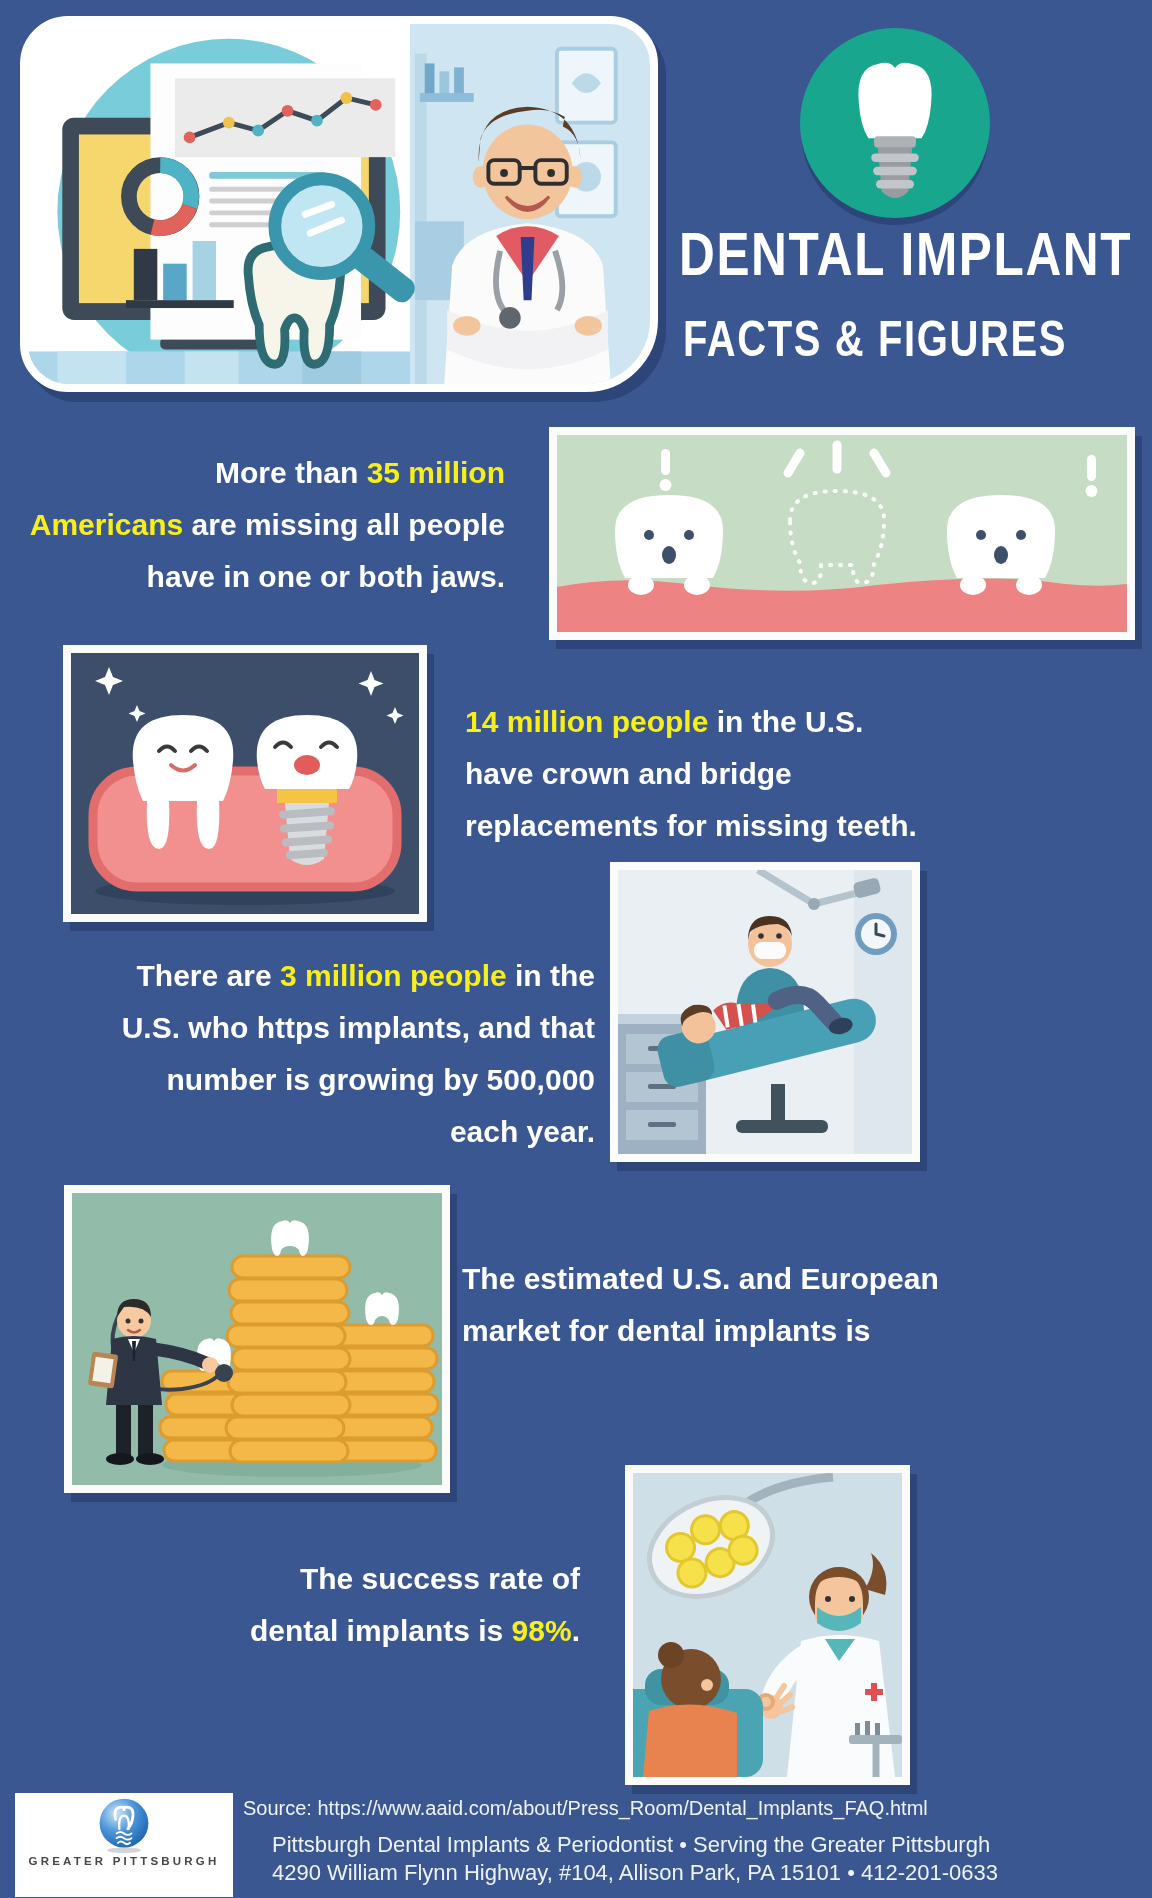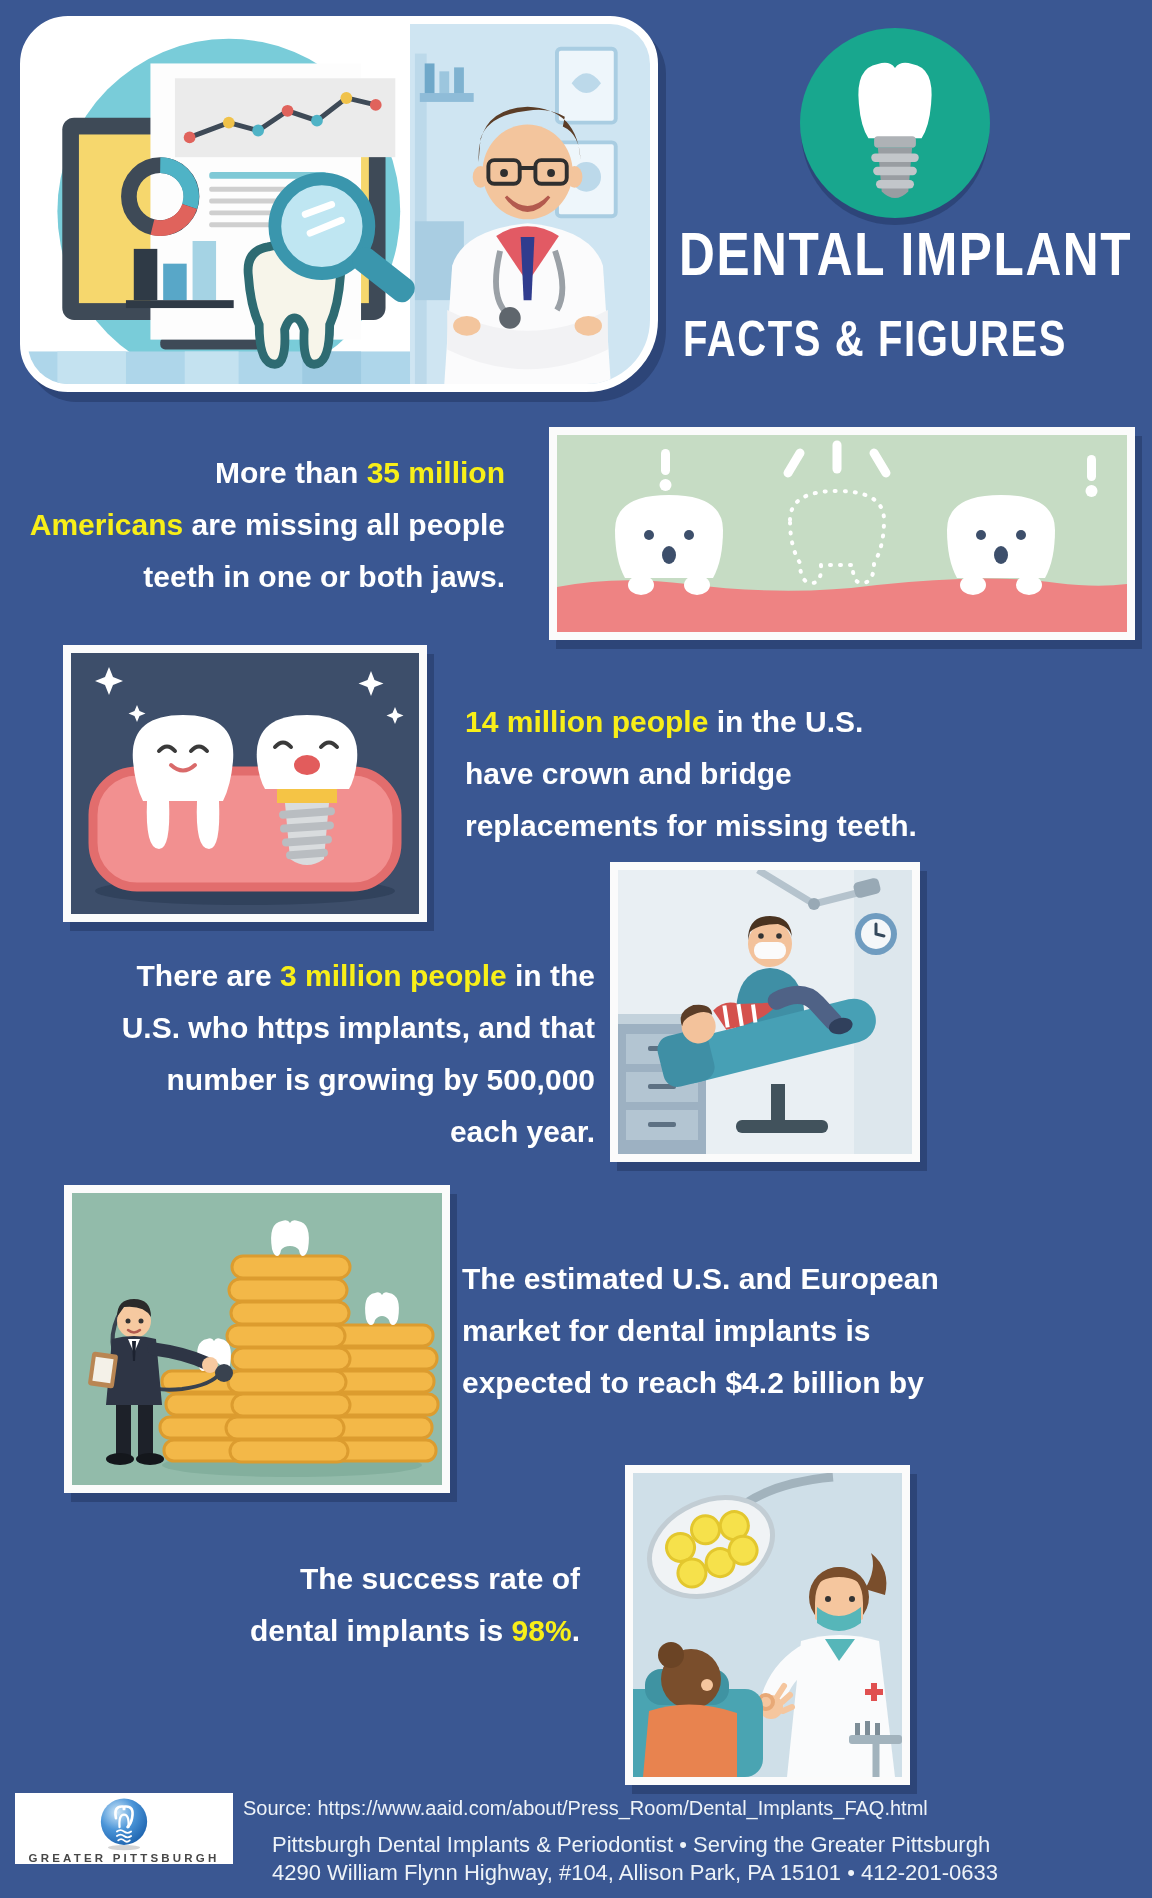--- a/index.html
+++ b/index.html
@@ -16,21 +16,21 @@
   .badge{position:absolute;left:800px;top:28px;width:190px;height:190px;border-radius:50%;
          background:var(--badge);box-shadow:0 8px 0 -1px rgba(18,30,64,0.30);}
   .badge svg{display:block;width:100%;height:100%;}
   .title-line{position:absolute;color:#ffffff;font-weight:bold;white-space:nowrap;
         text-align:center;transform:scaleX(0.8);letter-spacing:2px;}
   .title-1{left:630px;top:223px;width:490px;font-size:62px;line-height:62px;}
   .title-2{left:630px;top:314px;width:490px;font-size:50px;line-height:50px;}
   .fact{position:absolute;color:#ffffff;font-size:30px;line-height:52px;font-weight:bold;}
   .fact .hl{color:var(--hl);}
   .fact.right{text-align:right;}
-  .footer-logo{position:absolute;left:15px;top:1793px;width:218px;height:71px;background:#ffffff;
+  .footer-logo{position:absolute;left:15px;top:1793px;width:218px;height:104px;background:#ffffff;
         display:flex;flex-direction:column;align-items:center;justify-content:flex-start;}
   .footer-logo svg{width:62px;height:60px;margin-top:2px;}
   .logo-text{font-size:11.5px;font-weight:bold;letter-spacing:3.2px;color:#474747;white-space:nowrap;}
   .footer-text{position:absolute;left:243px;top:1795px;width:900px;color:#eef3f8;}
   .footer-text .src{font-size:20px;line-height:26px;margin-bottom:10px;}
   .footer-text .ln{font-size:22px;line-height:28px;margin-left:29px;}
 </style>
 </head>
 <body>
 
@@ -129,21 +129,21 @@
       <rect x="40" y="80" width="20" height="4.5" rx="2.2" fill="#c2c6ca"></rect>
     </svg>
   </div>
 
   <div class="title-line title-1">DENTAL IMPLANT</div>
   <div class="title-line title-2">FACTS &amp; FIGURES</div>
 
   <div class="fact right" style="left:5px;top:447px;width:500px;">
       <div class="fact-line"><span>More than </span><span class="hl">35 million</span></div>
       <div class="fact-line"><span class="hl">Americans</span><span> are missing all people</span></div>
-      <div class="fact-line"><span>teeth in one or both jaws.</span></div>
+      <div class="fact-line"><span>have in one or both jaws.</span></div>
     </div>
 
   <div class="imgbox" style="left:549px;top:427px;width:570px;height:197px;">
     <svg viewBox="0 0 570 197" preserveAspectRatio="none">
       <rect width="570" height="197" fill="#c6dcc4"></rect>
       <path d="M0 152 Q60 140 130 149 Q230 162 320 150 Q430 138 500 148 Q540 153 570 149 L570 197 L0 197 Z" fill="#ee8383"></path>
       <g>
         <path d="M58 95 Q58 60 112 60 Q166 60 166 95 Q166 125 156 143 L68 143 Q58 125 58 95 Z" fill="#ffffff"></path>
         <circle cx="92" cy="100" r="5" fill="#3d4f6b"></circle>
           <circle cx="132" cy="100" r="5" fill="#3d4f6b"></circle>
@@ -313,21 +313,20 @@
       <rect x="44" y="212" width="15" height="52" fill="#1d2129"></rect>
       <rect x="66" y="212" width="15" height="52" fill="#1d2129"></rect>
       <ellipse cx="48" cy="266" rx="14" ry="6" fill="#14171c"></ellipse>
       <ellipse cx="78" cy="266" rx="14" ry="6" fill="#14171c"></ellipse>
     </svg>
   </div>
 
   <div class="fact" style="left:462px;top:1253px;width:560px;">
       <div class="fact-line"><span>The estimated U.S. and European</span></div>
       <div class="fact-line"><span>market for dental implants is</span></div>
-      <div class="fact-line"><span>expected to reach $4.2 billion by</span></div>
     </div>
 
   <div class="imgbox" style="left:625px;top:1465px;width:269px;height:304px;">
     <svg viewBox="0 0 269 304" preserveAspectRatio="none">
       <rect width="269" height="304" fill="#cfdfe8"></rect>
       <path d="M200 4 Q130 10 96 44" stroke="#a2b3bd" stroke-width="9" fill="none"></path>
       <g transform="rotate(-24 78 74)">
         <ellipse cx="78" cy="74" rx="64" ry="46" fill="#f0f3f5" stroke="#c2cdd4" stroke-width="5"></ellipse>
         <g fill="#f6e14b" stroke="#e3c72e" stroke-width="3">
           <circle cx="50" cy="62" r="14"></circle>

